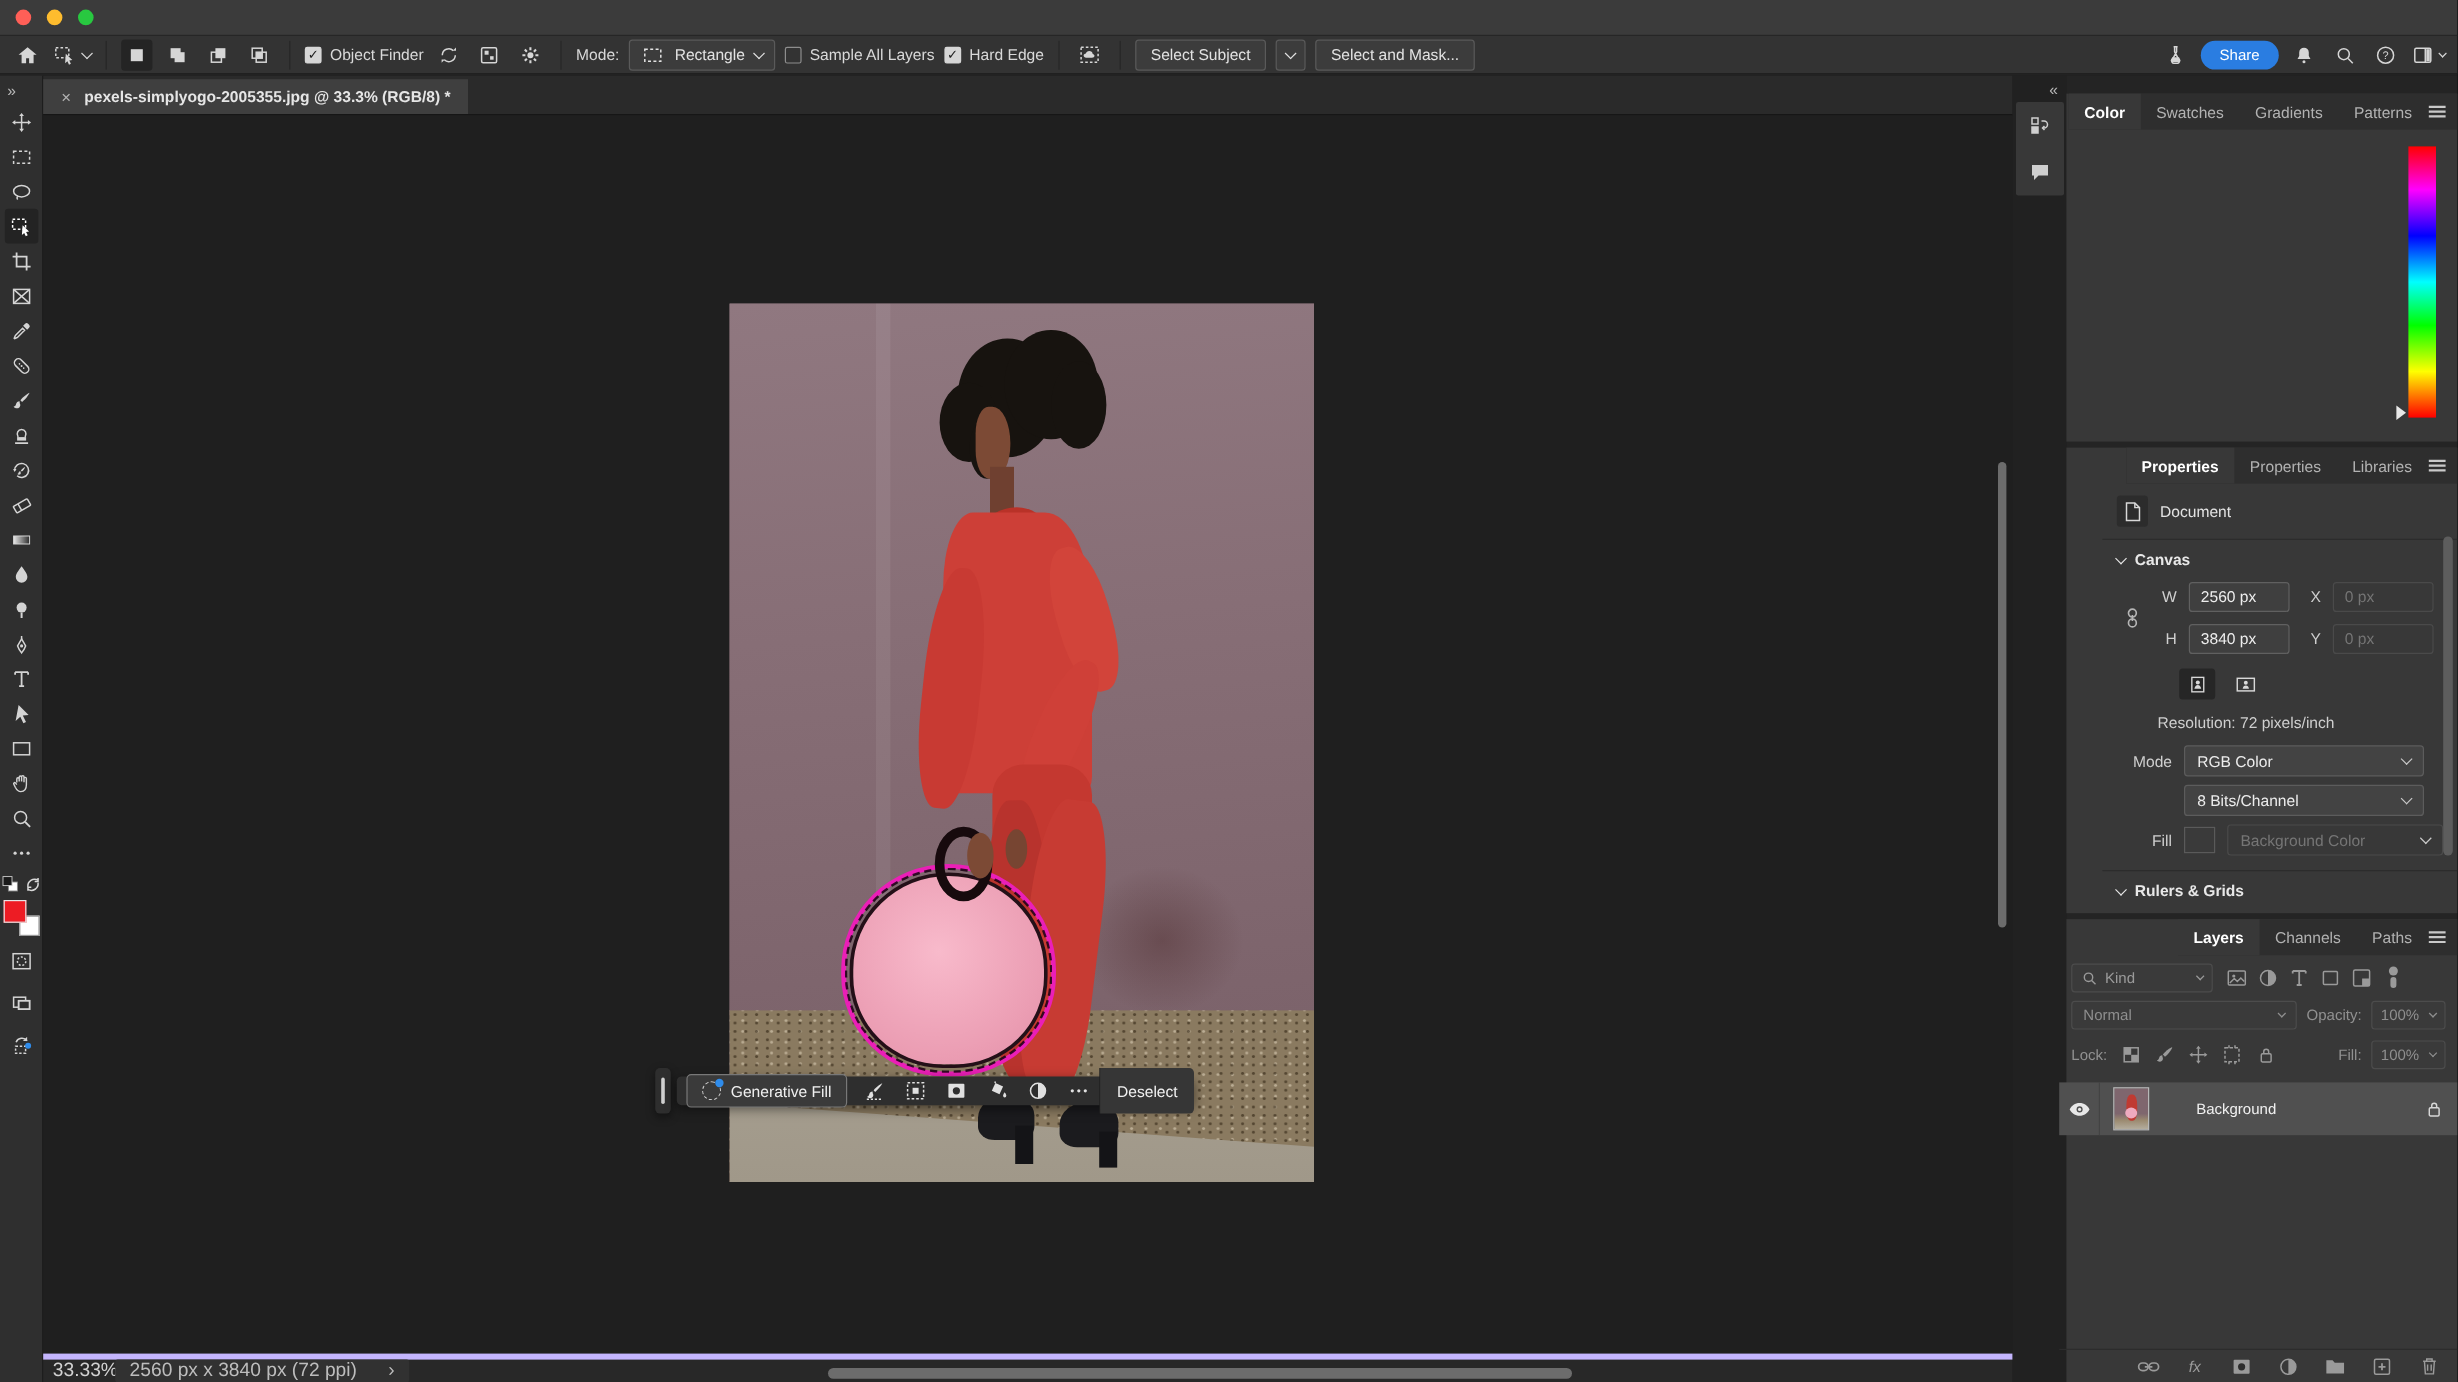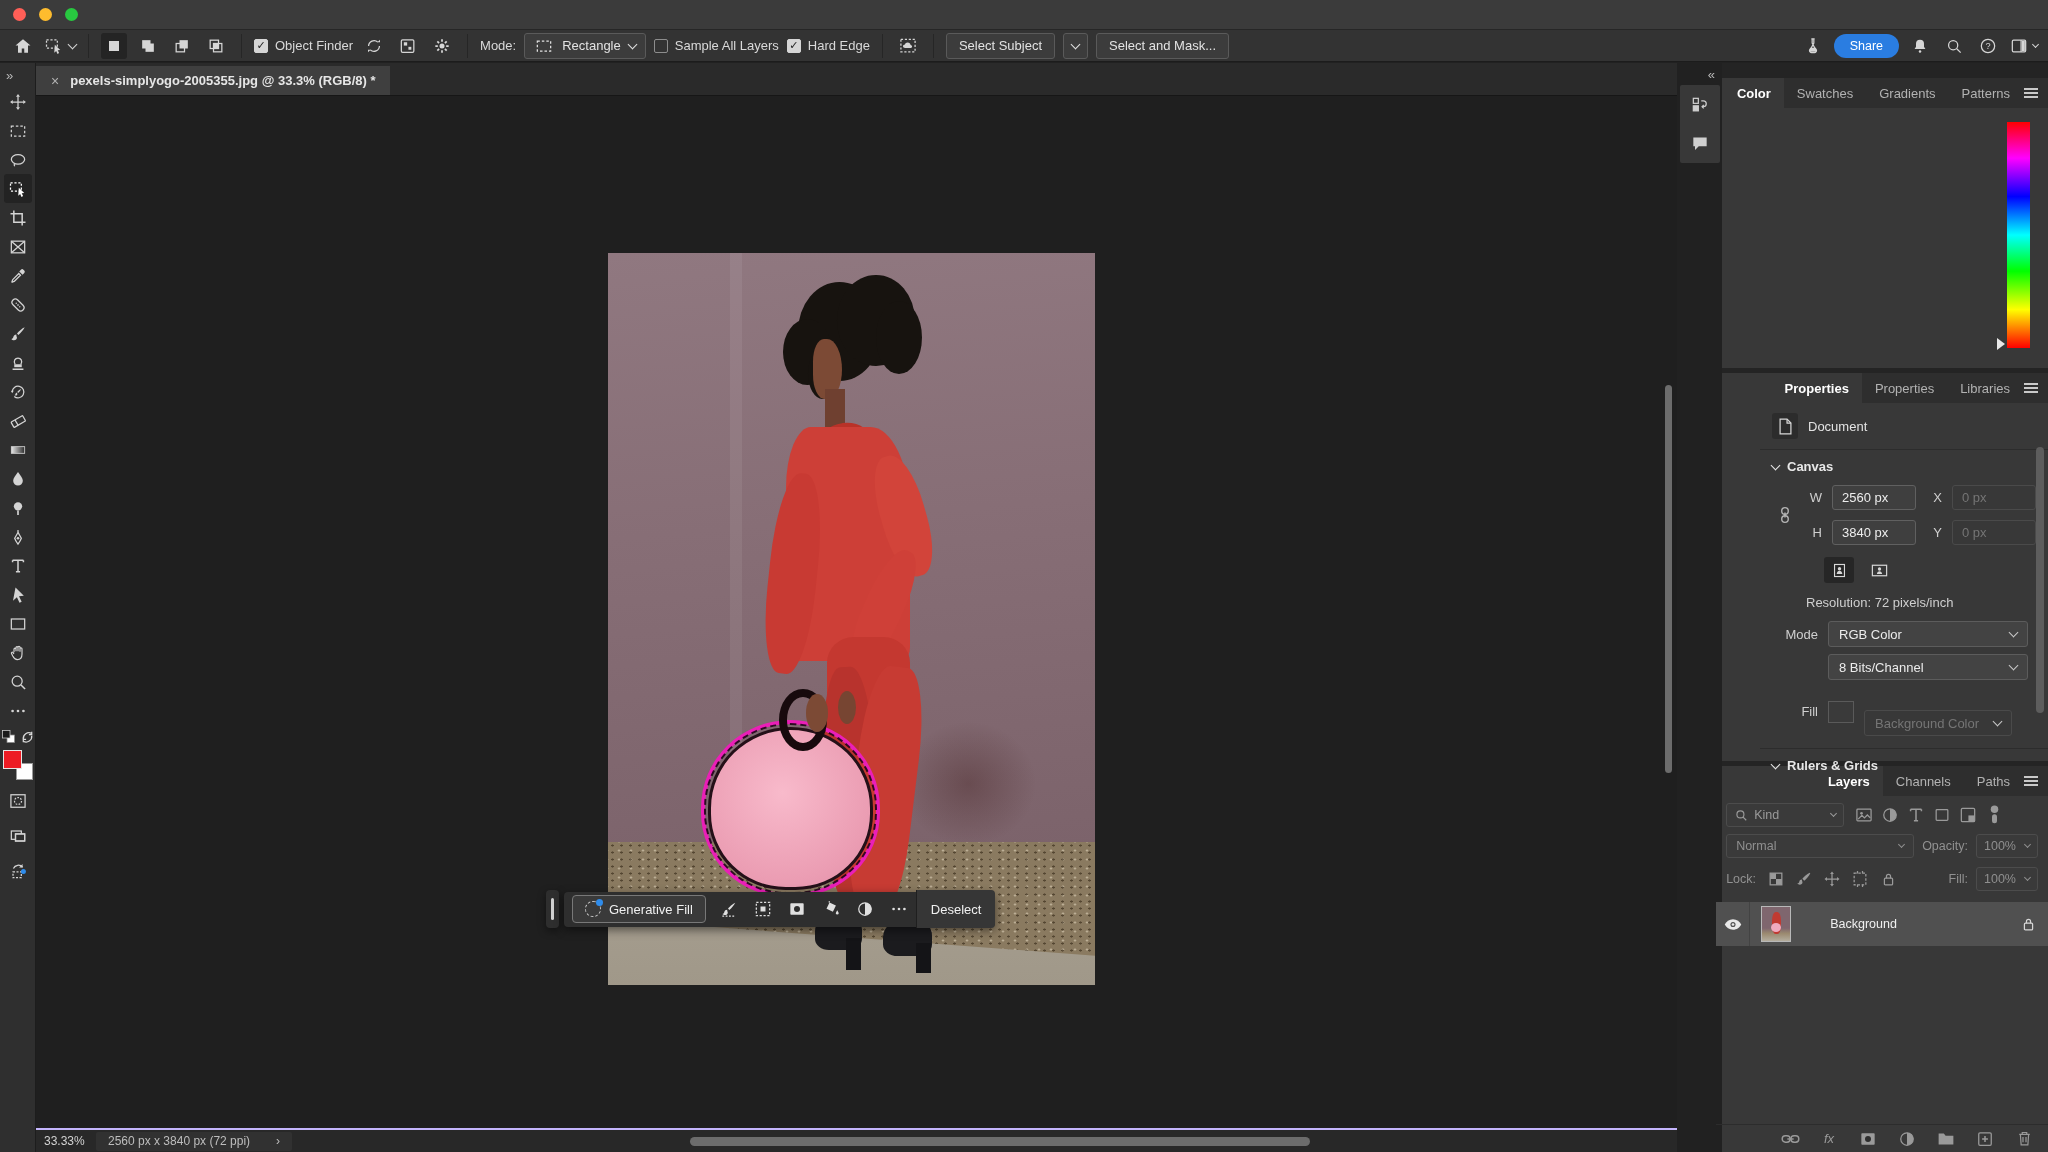--- a/index.html
+++ b/index.html
@@ -44,21 +44,21 @@
   .bgswatch { position:absolute; right:0; bottom:0; width:17px; height:17px; background:#ffffff; border:1px solid #9a9a9a; }
 
   
   .docarea { flex:1; display:flex; flex-direction:column; background:#1f1f1f; position:relative; min-width:0; }
   .tabbar { height:33px; background:#2a2a2a; border-bottom:1px solid #161616; display:flex; align-items:flex-end; }
   .doctab { height:29px; background:#3f3f3f; display:flex; align-items:center; gap:11px; padding:0 15px; color:#e6e6e6; font-size:13px; }
   .tabclose { color:#b2b2b2; font-size:14px; }
   .canvasarea { flex:1; position:relative; overflow:hidden; }
 
   
-  .statusbar { height:24px; background:#282828; border-top:2px solid #c4b5fd; display:flex; align-items:center; position:relative; font-size:12px; color:#d2d2d2; }
+  .statusbar { height:24px; background:#282828; border-top:5px solid #c4b5fd; display:flex; align-items:center; position:relative; font-size:16px; color:#d2d2d2; }
   .zoomtext { margin-left:8px; width:52px; }
   .docinfo { background:#313131; border-radius:2px; height:19px; display:flex; align-items:center; gap:26px; padding:0 12px; color:#bdbdbd; }
   .hscroll { position:absolute; left:654px; top:7px; width:620px; height:9px; background:#6c6c6c; border-radius:5px; }
   .vscroll { position:absolute; right:5px; top:289px; width:7px; height:388px; background:#6c6c6c; border-radius:4px; }
 
   
   .photo { position:absolute; left:572px; top:157px; width:487px; height:732px; background:#8a7178; }
   .photo * { position:absolute; }
   .wall { left:0; top:0; width:100%; height:81%; background:linear-gradient(175deg,#907880 0%,#876e76 45%,#7c636b 100%); }
   .wallstreak { left:25%; top:0; width:2.5%; height:81%; background:rgba(255,255,255,0.07); }
@@ -90,21 +90,21 @@
   .bagbody { left:20.5%; top:64.8%; width:34%; height:22.2%; z-index:5; }
   .bagants { left:-7px; top:-7px; right:-7px; bottom:-7px; border:4px solid #ea1fb7; border-radius:50% 50% 48% 48%; }
   .bagants:after { content:""; position:absolute; inset:-1px; border:2px dashed rgba(25,0,18,0.85); border-radius:inherit; }
   .bagfill { inset:0; background:radial-gradient(circle at 45% 40%, #f8bacb, #eb9db3 68%, #e18ea7); border:3px solid #241018; border-radius:50% 50% 47% 47%;
     background-blend-mode:normal; }
 
   
   .taskbar { position:absolute; left:510px; top:794px; height:38px; display:flex; align-items:center; gap:5px; z-index:20; }
   .tbhandle { width:13px; height:38px; background:#2e2e2e; border-radius:4px; display:flex; align-items:center; justify-content:center; box-shadow:0 3px 8px rgba(0,0,0,0.45); }
   .tbhandle span { width:3px; height:22px; background:#d0d0d0; border-radius:2px; }
-  .tbbar { height:35px; background:#2e2e2e; border-radius:4px; display:flex; align-items:center; box-shadow:0 3px 10px rgba(0,0,0,0.5); }
+  .tbbar { height:24px; background:#2e2e2e; border-radius:4px; display:flex; align-items:center; box-shadow:0 3px 10px rgba(0,0,0,0.5); }
   .genfill { height:28px; margin:0 6px 0 8px; border:1px solid #787878; border-radius:4px; background:#3a3a3a; display:flex; align-items:center; gap:8px; padding:0 12px; color:#f0f0f0; }
   .gficon { position:relative; width:16px; height:16px; border:1.5px dashed #c9c9c9; border-radius:50%; }
   .gficon:after { content:""; position:absolute; right:-3px; top:-3px; width:7px; height:7px; border-radius:50%; background:#2f8ceb; }
   .tbicon { width:34px; height:28px; display:flex; align-items:center; justify-content:center; color:#e0e0e0; }
   .deselect { height:38px; display:flex; align-items:center; padding:0 14px; border-left:1px solid #1f1f1f; background:#363636; border-radius:0 4px 4px 0; color:#f0f0f0; }
 
   
   .dockstrip { width:45px; background:#212121; display:flex; flex-direction:column; align-items:center; flex-shrink:0; }
   .collapsetag { height:22px; width:100%; display:flex; align-items:center; justify-content:flex-end; padding-right:8px; color:#b9b9b9; letter-spacing:-1px; }
   .dockpanel { width:40px; background:#383838; border-radius:2px; padding:10px 0; display:flex; flex-direction:column; align-items:center; gap:18px; color:#cfcfcf; }
@@ -861,21 +861,21 @@
           <div class="prow moderow">
             <span class="modelabel"></span>
             <span class="dropfield">
               <span>8 Bits/Channel</span>
               <span class="chev"></span>
             </span>
           </div>
           <div class="prow moderow" style="">
             <span class="modelabel">Fill</span>
             <span class="fillswatch"></span>
-            <span class="dropfield disabled" style="width:148px;margin-top:23px;">
+            <span class="dropfield disabled" style="width:180px;">
               <span>Background Color</span>
               <span class="chev"></span>
             </span>
           </div>
           <div class="pdivider" style="margin-top:12px;"></div>
           <div class="prow sechead">
             <span class="chev"></span>
             <span>Rulers &amp; Grids</span>
           </div>
           <div class="pscroll"></div>

